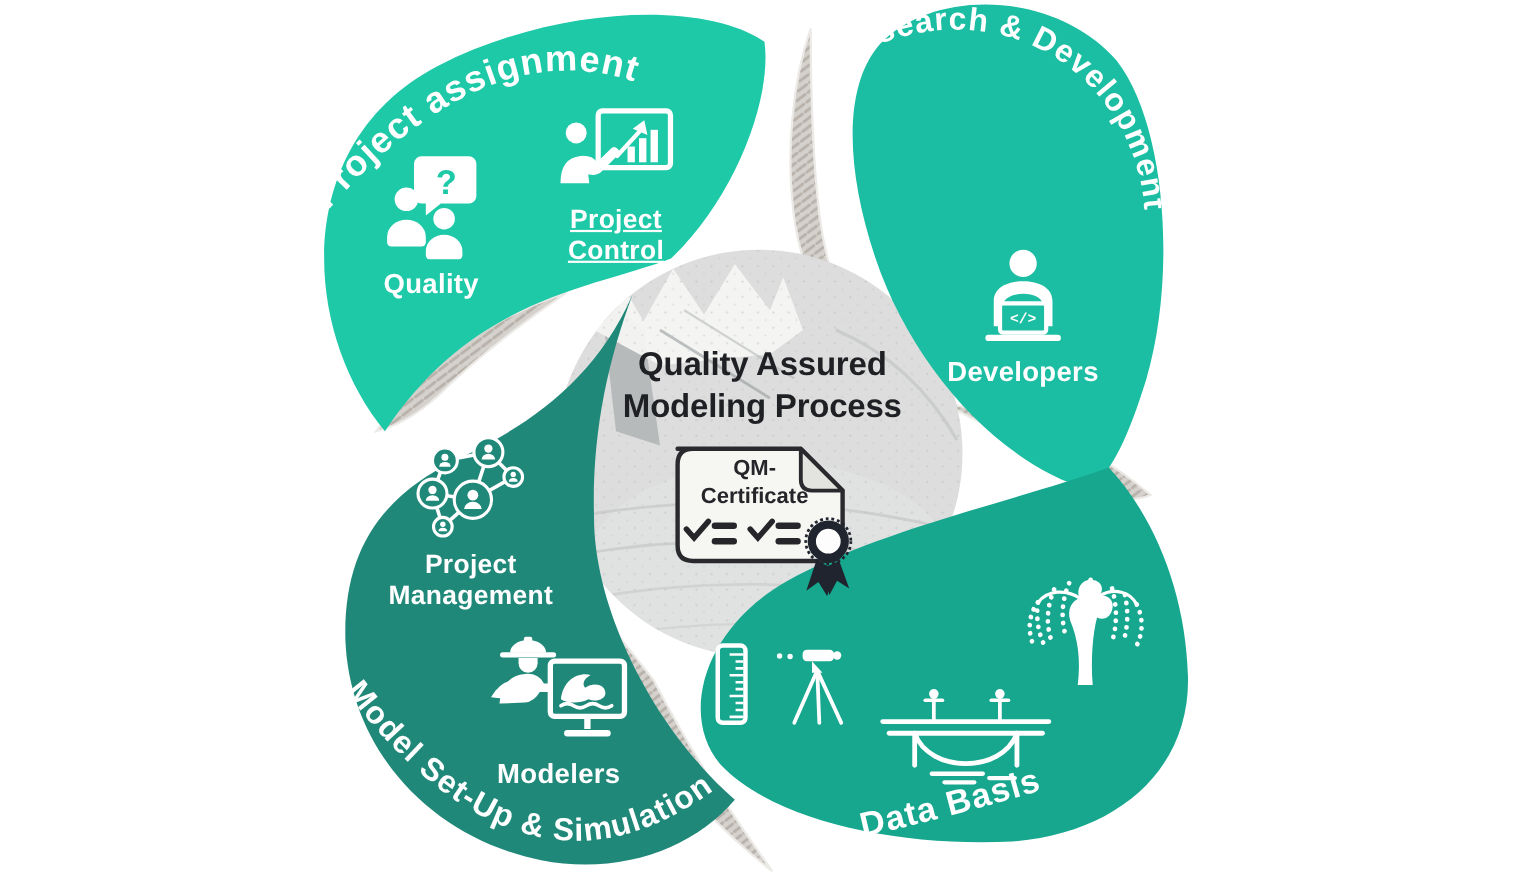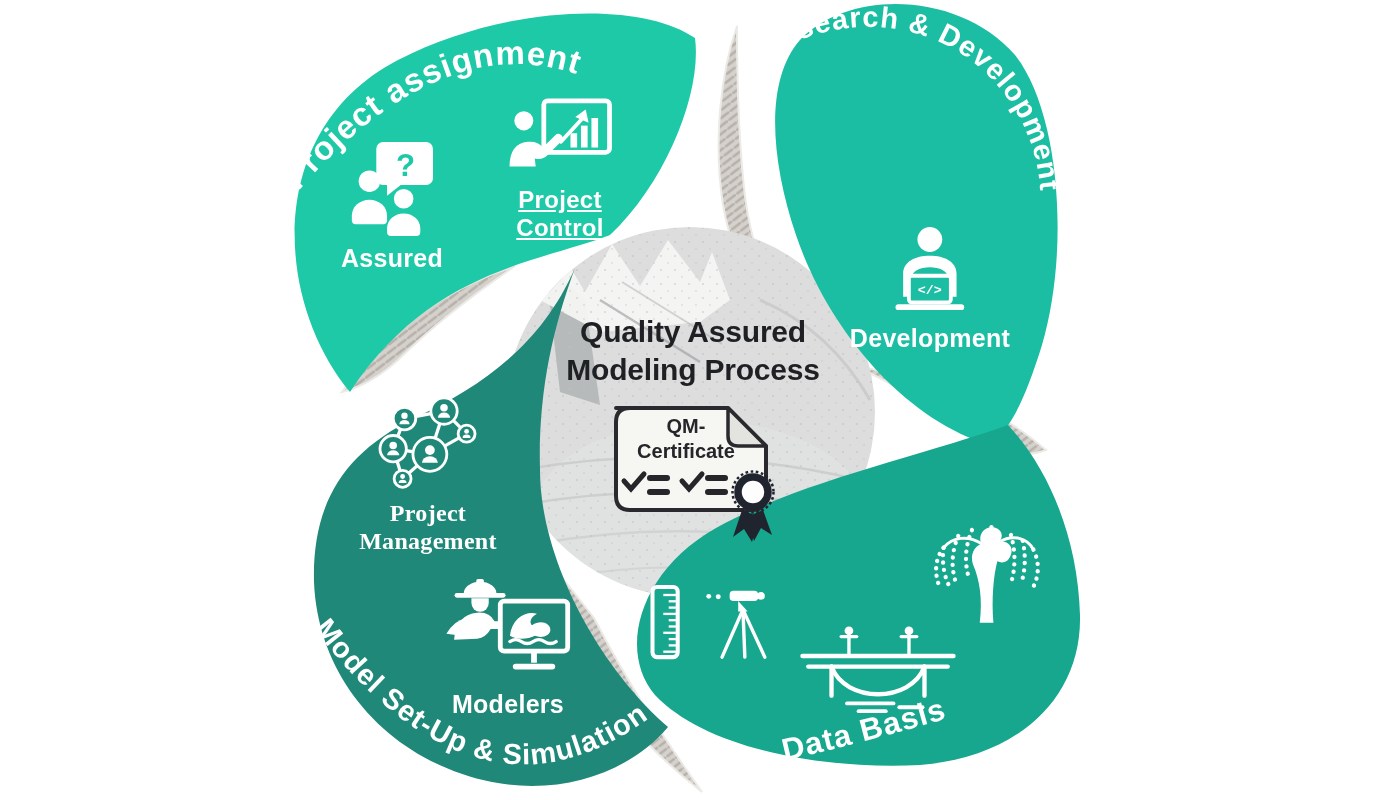--- a/index.html
+++ b/index.html
@@ -131,21 +131,21 @@
 
   <div class="overlay item" style="left:392px;top:140px;">
     <svg width="88" height="96" viewBox="0 0 90 98">
       <path d="M36,2 h44 a7,7 0 0 1 7,7 v30 a7,7 0 0 1 -7,7 h-26 l-14,11 v-11 h-4 a7,7 0 0 1 -7,-7 v-30 a7,7 0 0 1 7,-7 z" fill="#fff"></path>
       <text x="59" y="37" text-anchor="middle" font-size="32" font-weight="bold" fill="#1ec9a8">?</text>
       <circle cx="22" cy="42" r="11" fill="#fff"></circle>
       <path d="M4,82 v-5 a18,16 0 0 1 36,0 v5 a4,4 0 0 1 -4,4 h-28 a4,4 0 0 1 -4,-4 z" fill="#fff"></path>
       <circle cx="57" cy="60" r="10" fill="#fff"></circle>
       <path d="M40,94 v-4 a17,15 0 0 1 34,0 v4 a4,4 0 0 1 -4,4 h-26 a4,4 0 0 1 -4,-4 z" fill="#fff"></path>
     </svg>
-    <div class="lbl lbl-25">Assured</div>
+    <div class="lbl lbl-25">Quality</div>
   </div>
 
   <div class="overlay item" style="left:560px;top:98px;">
     <svg width="106" height="80" viewBox="0 0 110 84">
       <rect x="38" y="3" width="69" height="54" rx="4" fill="none" stroke="#fff" stroke-width="5"></rect>
       <rect x="66" y="37" width="7" height="15" fill="#fff"></rect>
       <rect x="77" y="29" width="7" height="23" fill="#fff"></rect>
       <rect x="88" y="21" width="7" height="31" fill="#fff"></rect>
       <path d="M56,46 L78,22" stroke="#fff" stroke-width="4" stroke-linecap="round" fill="none"></path>
       <path d="M82,12 L85,26 L71,20 Z" fill="#fff"></path>
@@ -157,21 +157,21 @@
 
 
   <div class="overlay item" style="left:930px;top:224px;">
     <svg width="82" height="92" viewBox="0 0 86 96">
       <circle cx="43" cy="16" r="13" fill="#fff"></circle>
       <path d="M15,76 v-24 c0,-13 13,-19 28,-19 c15,0 28,6 28,19 v24 h-9 v-20 c0,-7 -9,-11 -19,-11 c-10,0 -19,4 -19,11 v20 z" fill="#fff"></path>
       <rect x="21" y="54" width="44" height="28" rx="3" style="fill:#1bbea2" stroke="#fff" stroke-width="4"></rect>
       <text x="43" y="73" text-anchor="middle" class="mono" font-size="14" font-weight="bold" fill="#fff">&lt;/&gt;</text>
       <path d="M10,87 H76" stroke="#fff" stroke-width="6" stroke-linecap="round"></path>
     </svg>
-    <div class="lbl lbl-25">Development</div>
+    <div class="lbl lbl-25">Developers</div>
   </div>
 
   <div class="overlay item" style="left:428px;top:396px;">
     <svg width="104" height="96" viewBox="0 0 110 102">
       <g stroke="#fff" stroke-width="3.5">
         <path d="M30,24 L72,16"></path>
           <path d="M72,16 L96,40"></path>
           <path d="M72,16 L57,62"></path>
         <path d="M96,40 L57,62"></path>
           <path d="M30,24 L18,56"></path>
@@ -193,21 +193,21 @@
         <circle cx="18" cy="52.5" r="4" fill="#fff"></circle>
           <path d="M11.5,63 a6.5,5.4 0 0 1 13,0 z" fill="#fff"></path>
         <circle cx="57" cy="62" r="18" style="fill:#1f8879" stroke="#fff" stroke-width="3"></circle>
         <circle cx="57" cy="57.5" r="5.2" fill="#fff"></circle>
           <path d="M48.5,71 a8.5,7 0 0 1 17,0 z" fill="#fff"></path>
         <circle cx="28" cy="88" r="9" style="fill:#1f8879" stroke="#fff" stroke-width="3"></circle>
         <circle cx="28" cy="85.6" r="2.6" fill="#fff"></circle>
           <path d="M23.8,92.5 a4.2,3.5 0 0 1 8.4,0 z" fill="#fff"></path>
       </g>
     </svg>
-    <div class="lbl lbl-24" style="width:176px;font-family:Liberation Serif, serif;">Project Management</div>
+    <div class="lbl lbl-24" style="width:176px;">Project Management</div>
   </div>
 
   <div class="overlay item" style="left:508px;top:578px;">
     <svg width="132" height="104" viewBox="0 0 136 108">
 
       <path d="M22,16 a17,12 0 0 1 34,0 z" fill="#fff"></path>
       <rect x="35" y="1" width="8" height="6" rx="2" fill="#fff"></rect>
       <path d="M15,18 H63" stroke="#fff" stroke-width="5" stroke-linecap="round"></path>
       <path d="M30,21 h18 v5 a9,9 0 0 1 -9,9 a9,9 0 0 1 -9,-9 z" fill="#fff"></path>
       <path d="M12,64 q2,-26 24,-28 q13,-1 18,9 l8,0 v8 h-12 q-5,9 -14,10 l-24,1 z" fill="#fff"></path>

